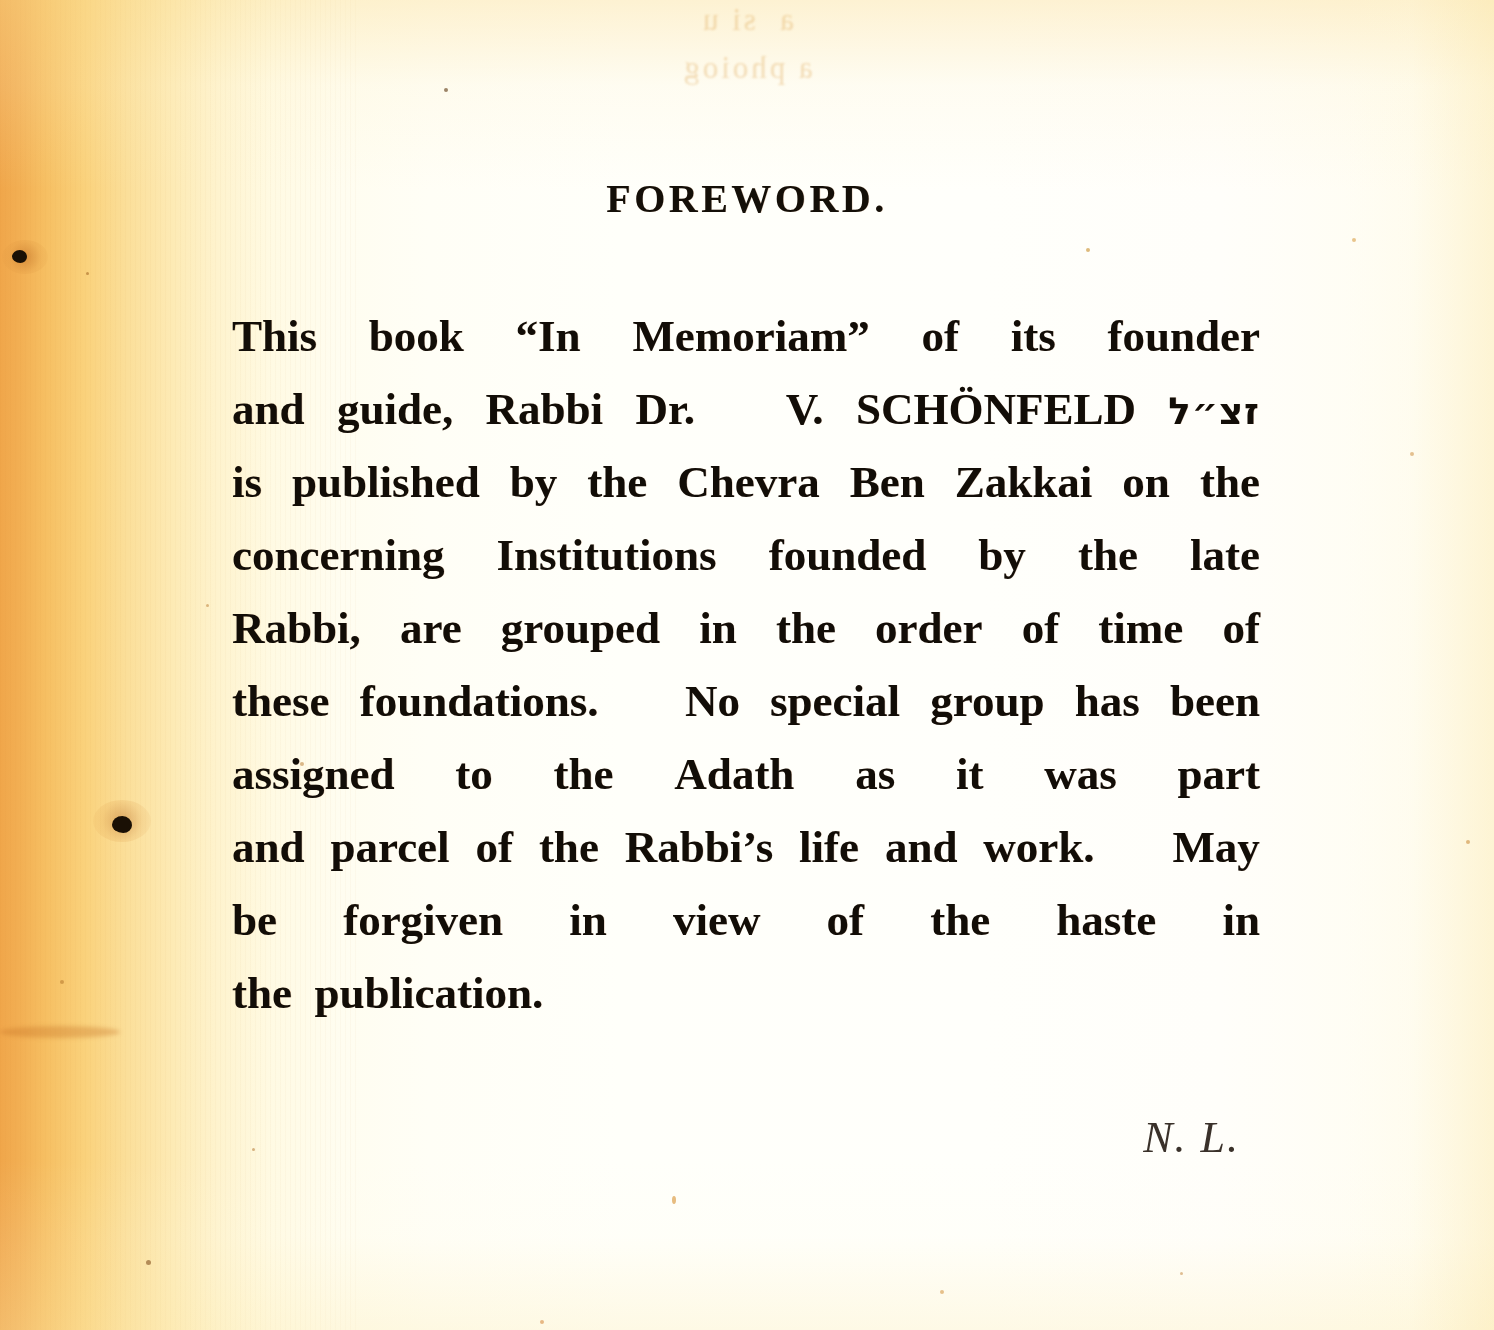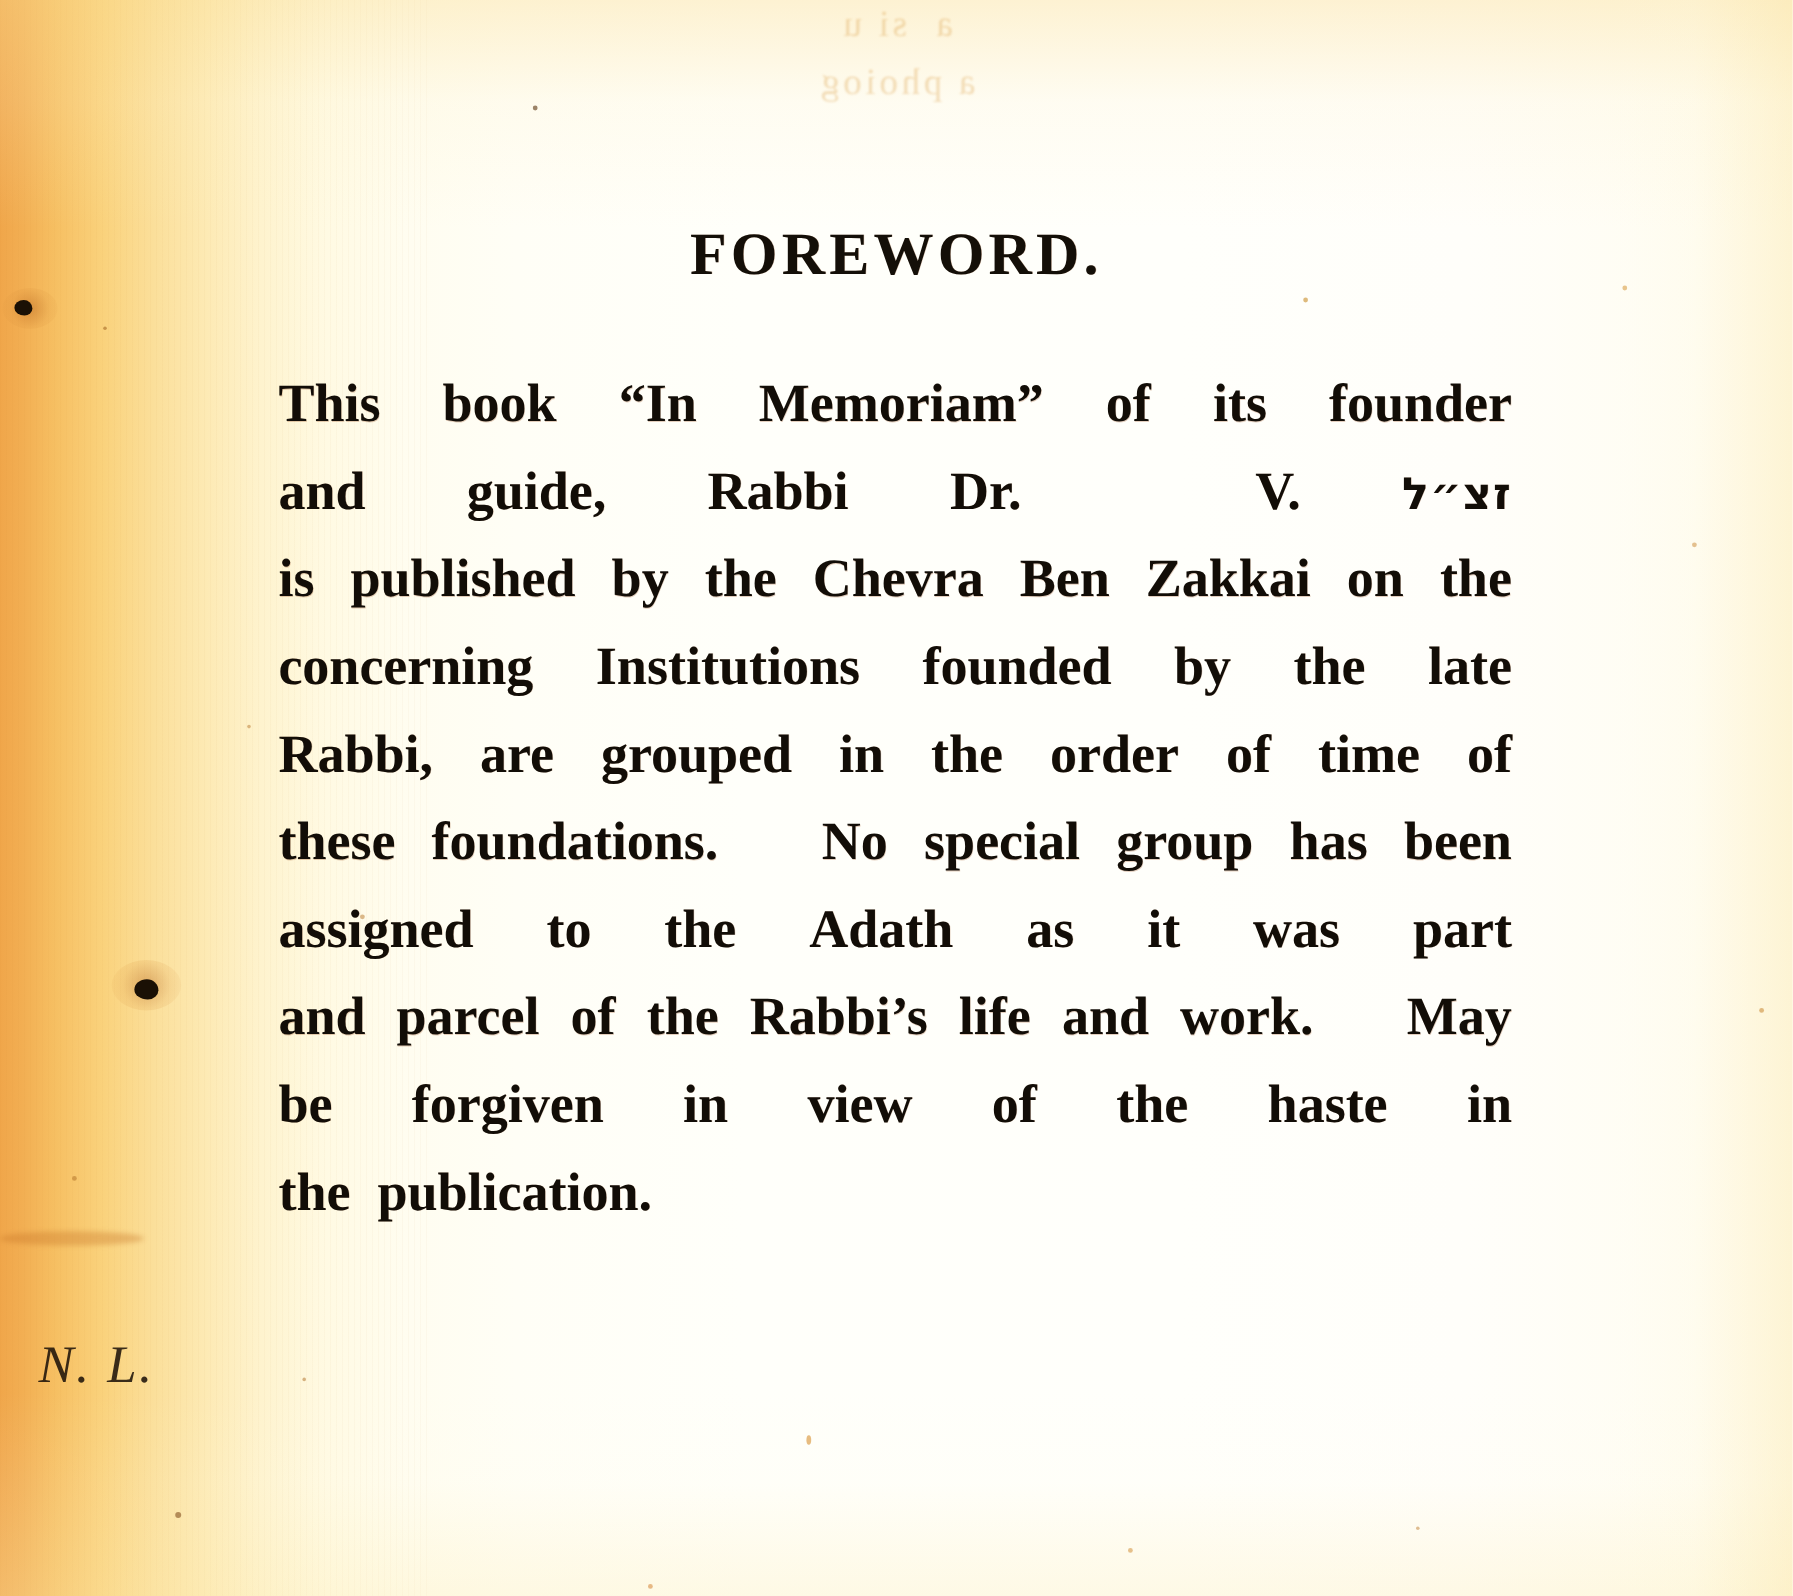--- a/index.html
+++ b/index.html
@@ -98,21 +98,21 @@
     width: 1494px;
     height: 1330px;
   }
 
   .page-title {
     position: absolute;
     top: 148px;
     left: 0;
     right: 0;
     text-align: center;
-    font-size: 50px;
+    font-size: 40px;
     letter-spacing: 3.5px;
     color: #140f08;
     font-family: "Liberation Serif", "DejaVu Serif", serif;
     text-shadow: 0.4px 0.4px 0 rgba(150,70,20,0.30);
   }
 
   .body-block {
     position: absolute;
     left: 232px;
     top: 300px;
@@ -155,26 +155,26 @@
     font-family: "DejaVu Sans", sans-serif;
     font-size: 37px;
     letter-spacing: 1px;
   }
 
   .signature {
     position: absolute;
     top: 1112px;
     left: 0;
     width: 1240px;
+    text-align: right;
     font-style: italic;
     font-size: 44px;
     letter-spacing: 2px;
     color: #1a1008;
     opacity: 0.86;
-    padding-left: 32px;
   }
 
   
   .blot {
     position: absolute;
     background: #1a1005;
     border-radius: 52% 48% 44% 56% / 50% 54% 46% 50%;
   }
 
   .blot-halo {
@@ -225,20 +225,21 @@
           <span class="w">its</span>
           <span class="w">founder</span>
         </div>
         <div class="body-line justify">
           <span class="w">and</span>
           <span class="w">guide,</span>
           <span class="w">Rabbi</span>
           <span class="w">Dr.</span>
           <span class="gap"></span>
           <span class="w">V.</span>
+          <span class="w">SCHÖNFELD</span>
           <span class="w hebrew">זצ״ל</span>
         </div>
         <div class="body-line justify">
           <span class="w">is</span>
           <span class="w">published</span>
           <span class="w">by</span>
           <span class="w">the</span>
           <span class="w">Chevra</span>
           <span class="w">Ben</span>
           <span class="w">Zakkai</span>

